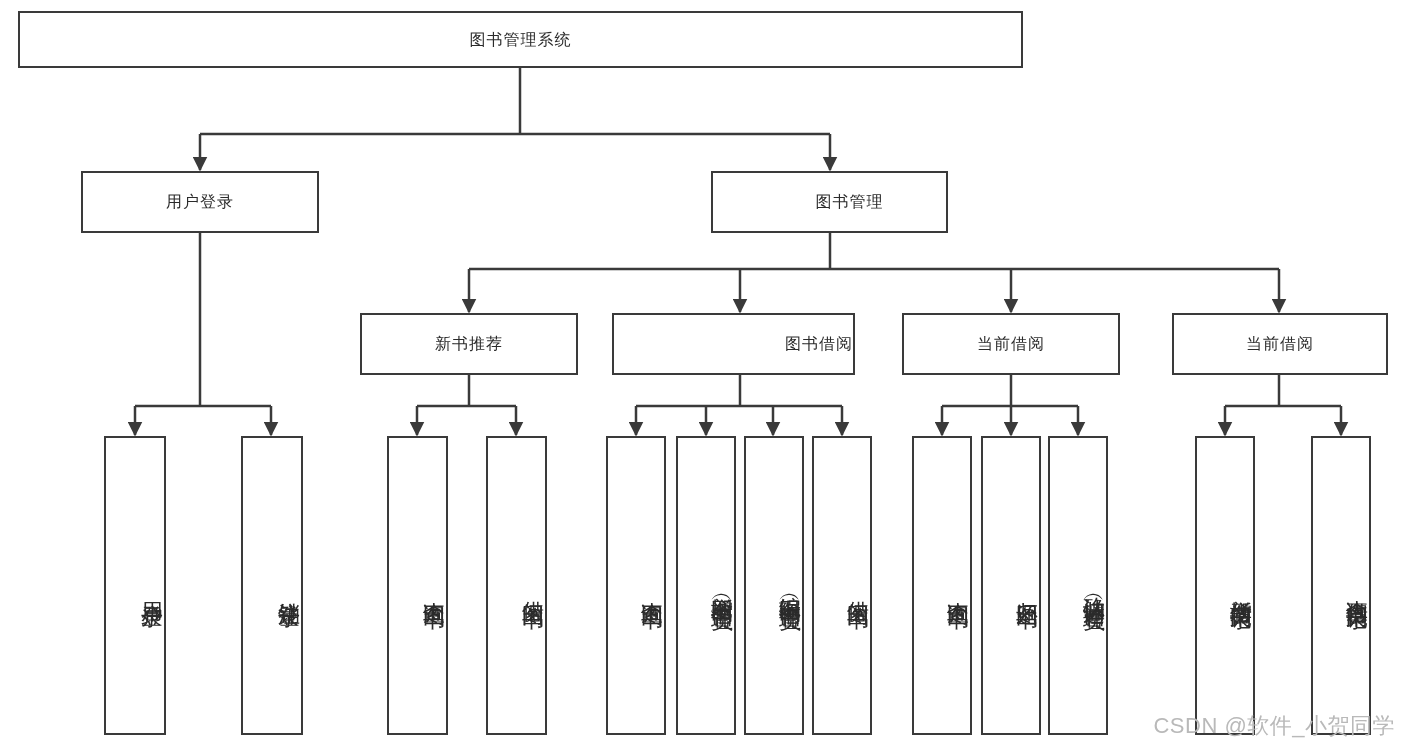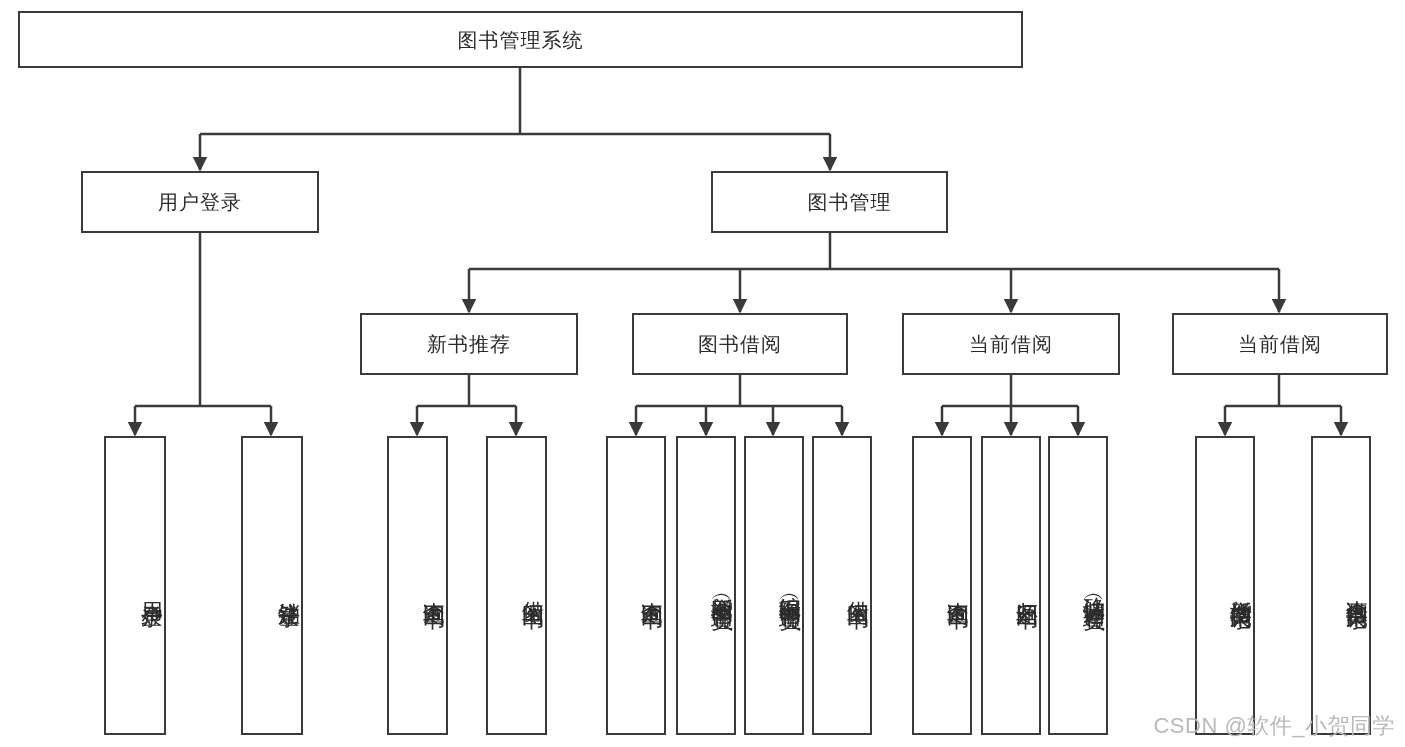--- a/index.html
+++ b/index.html
@@ -31,21 +31,21 @@
     box-sizing: border-box;
     border: 2px solid #3a3a3a;
     background: #ffffff;
     color: #2b2b2b;
     display: flex;
     align-items: center;
     justify-content: center;
     text-align: center;
   }
   .node.horiz {
-    font-size: 20px;
+    font-size: 16px;
     letter-spacing: 1px;
     line-height: 1.2;
   }
   .node.vert {
     writing-mode: vertical-rl;
     text-orientation: upright;
     font-size: 22px;
     letter-spacing: 2px;
     line-height: 1.05;
     align-items: flex-start;
@@ -131,21 +131,21 @@
   <div class="node horiz" style="left:81px; top:171px; width:238px; height:62px;">
     <span>用户登录</span>
   </div>
   <div class="node horiz" style="left:711px; top:171px; width:237px; height:62px;padding-left:40px;">
     <span>图书管理</span>
   </div>
 
   <div class="node horiz" style="left:360px; top:313px; width:218px; height:62px;">
     <span>新书推荐</span>
   </div>
-  <div class="node horiz" style="left:632px; top:313px; width:216px; height:62px;">
+  <div class="node horiz" style="left:612px; top:313px; width:243px; height:62px;justify-content:flex-end;">
     <span>图书借阅</span>
   </div>
   <div class="node horiz" style="left:902px; top:313px; width:218px; height:62px;">
     <span>当前借阅</span>
   </div>
   <div class="node horiz" style="left:1172px; top:313px; width:216px; height:62px;">
     <span>当前借阅</span>
   </div>
 
   <div class="node vert" style="left:104px; top:436px; width:62px; height:299px;">

